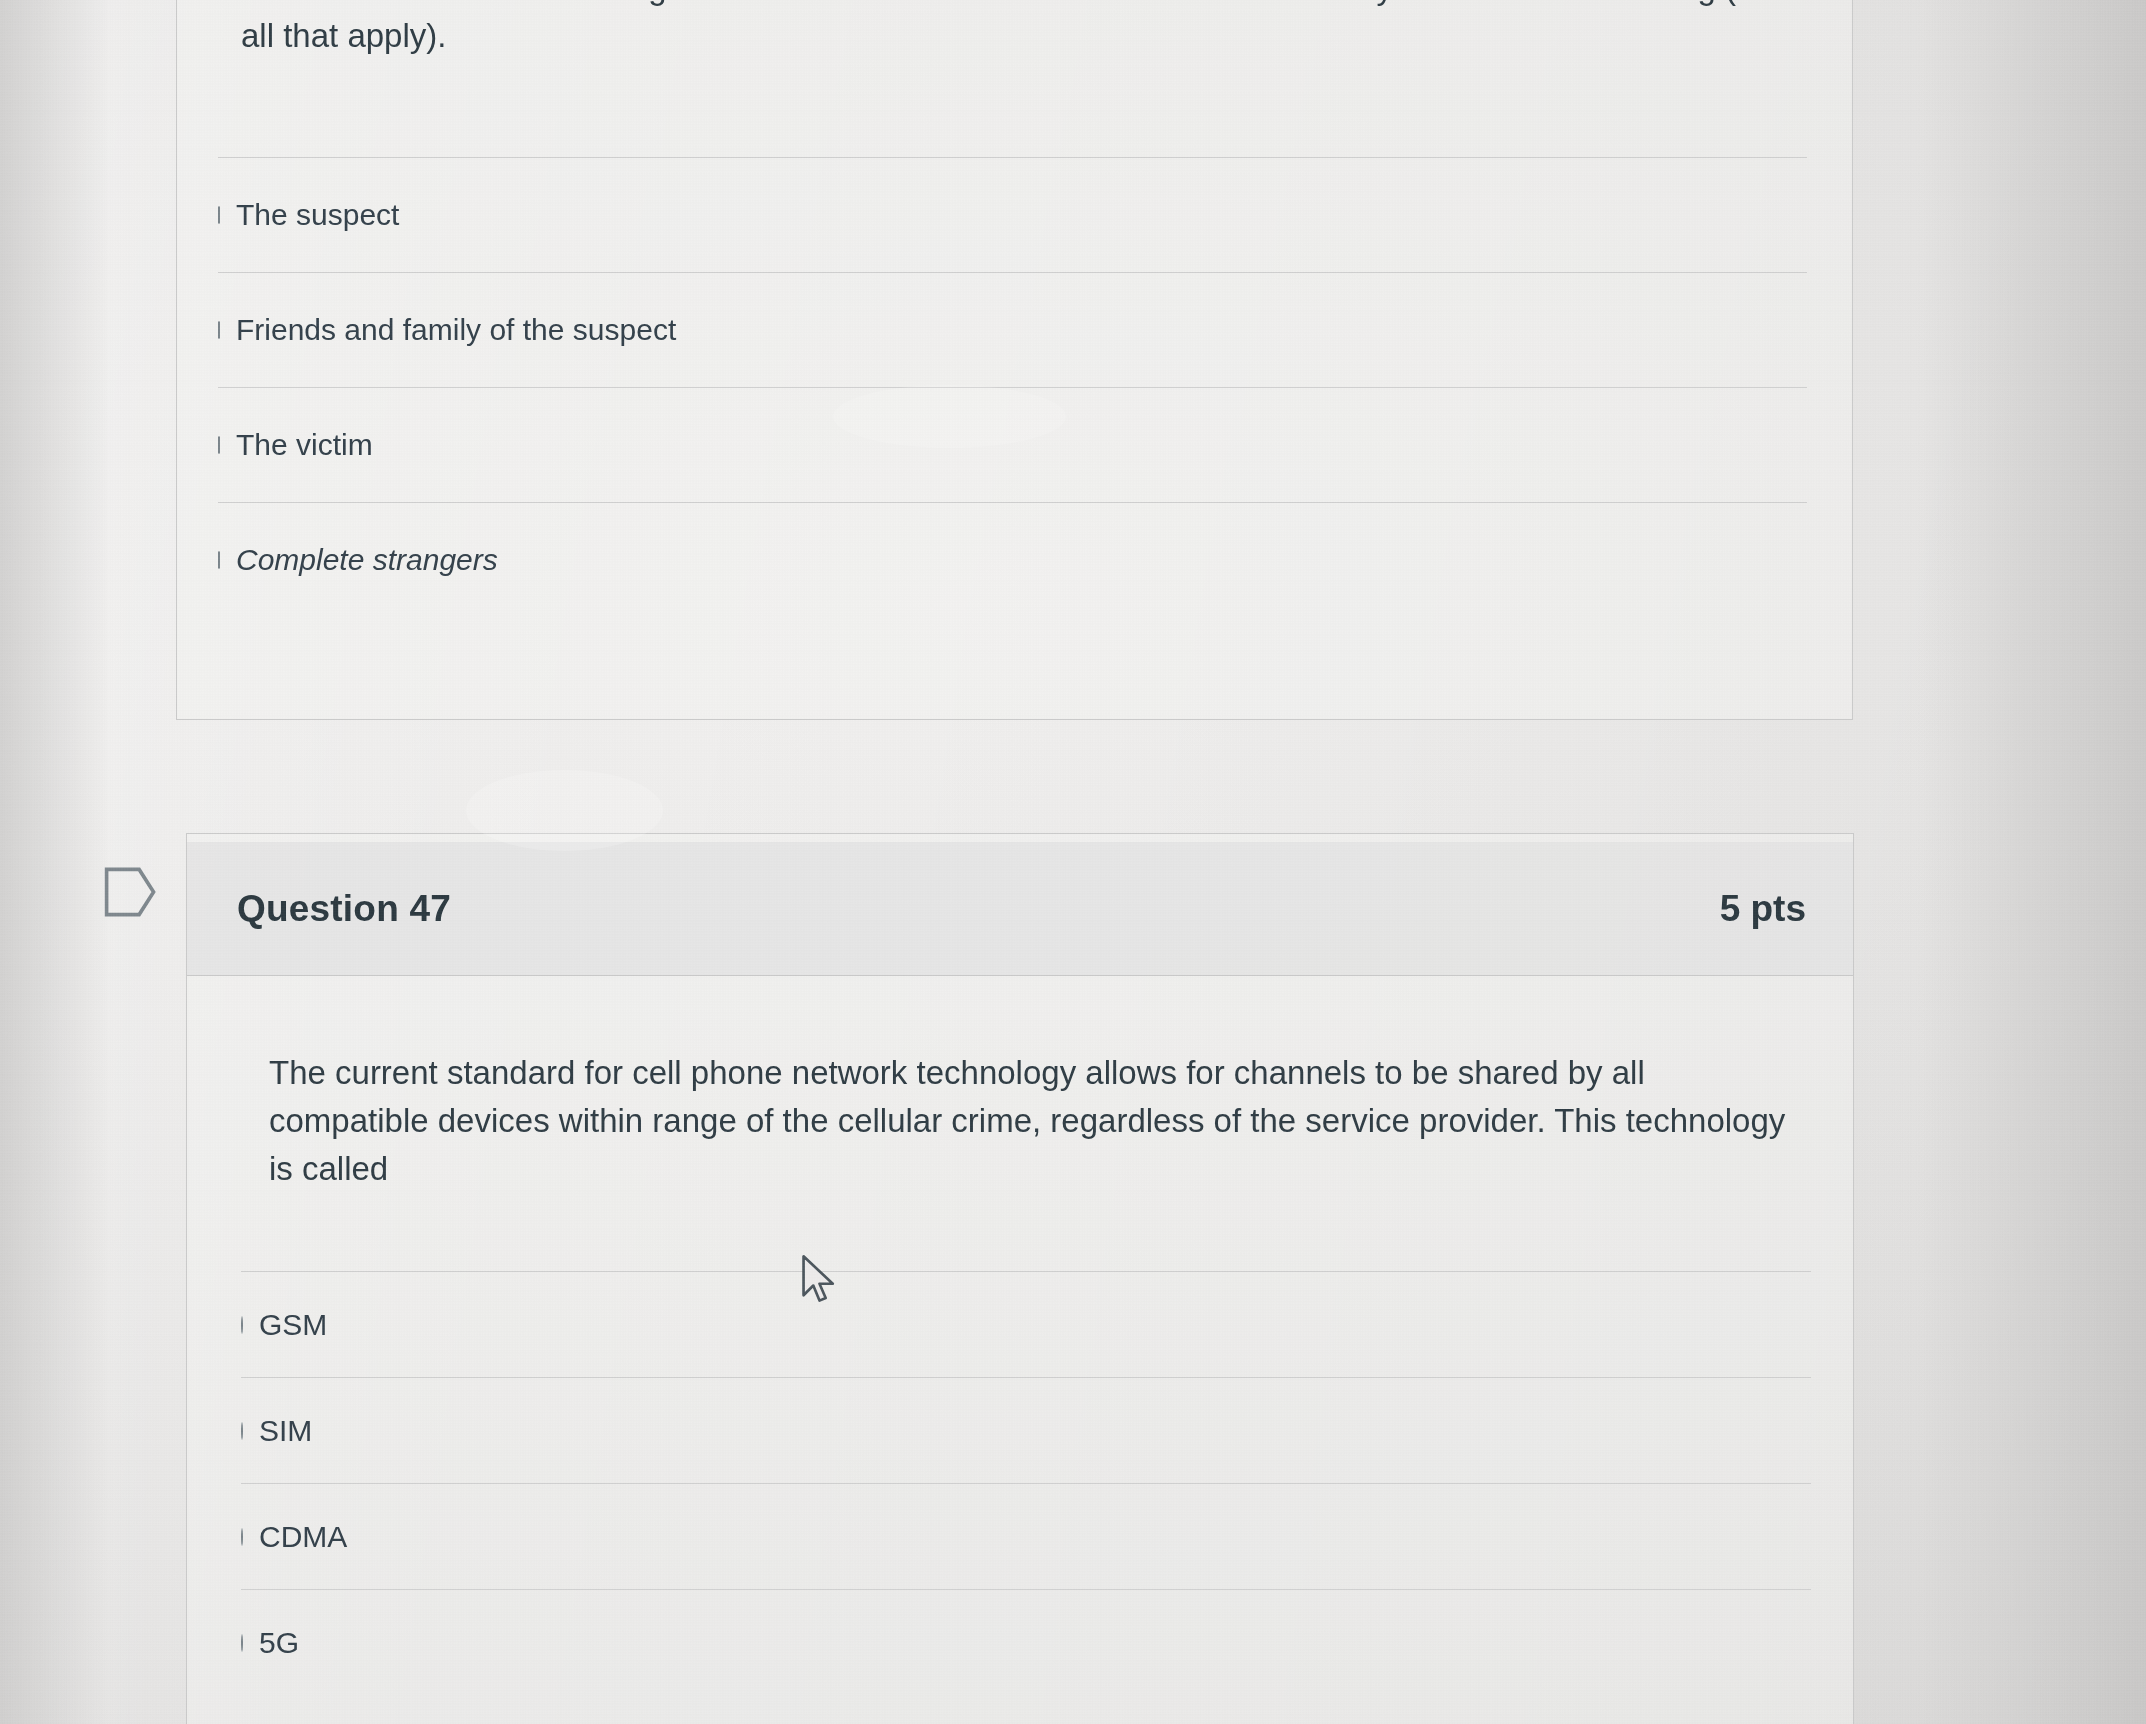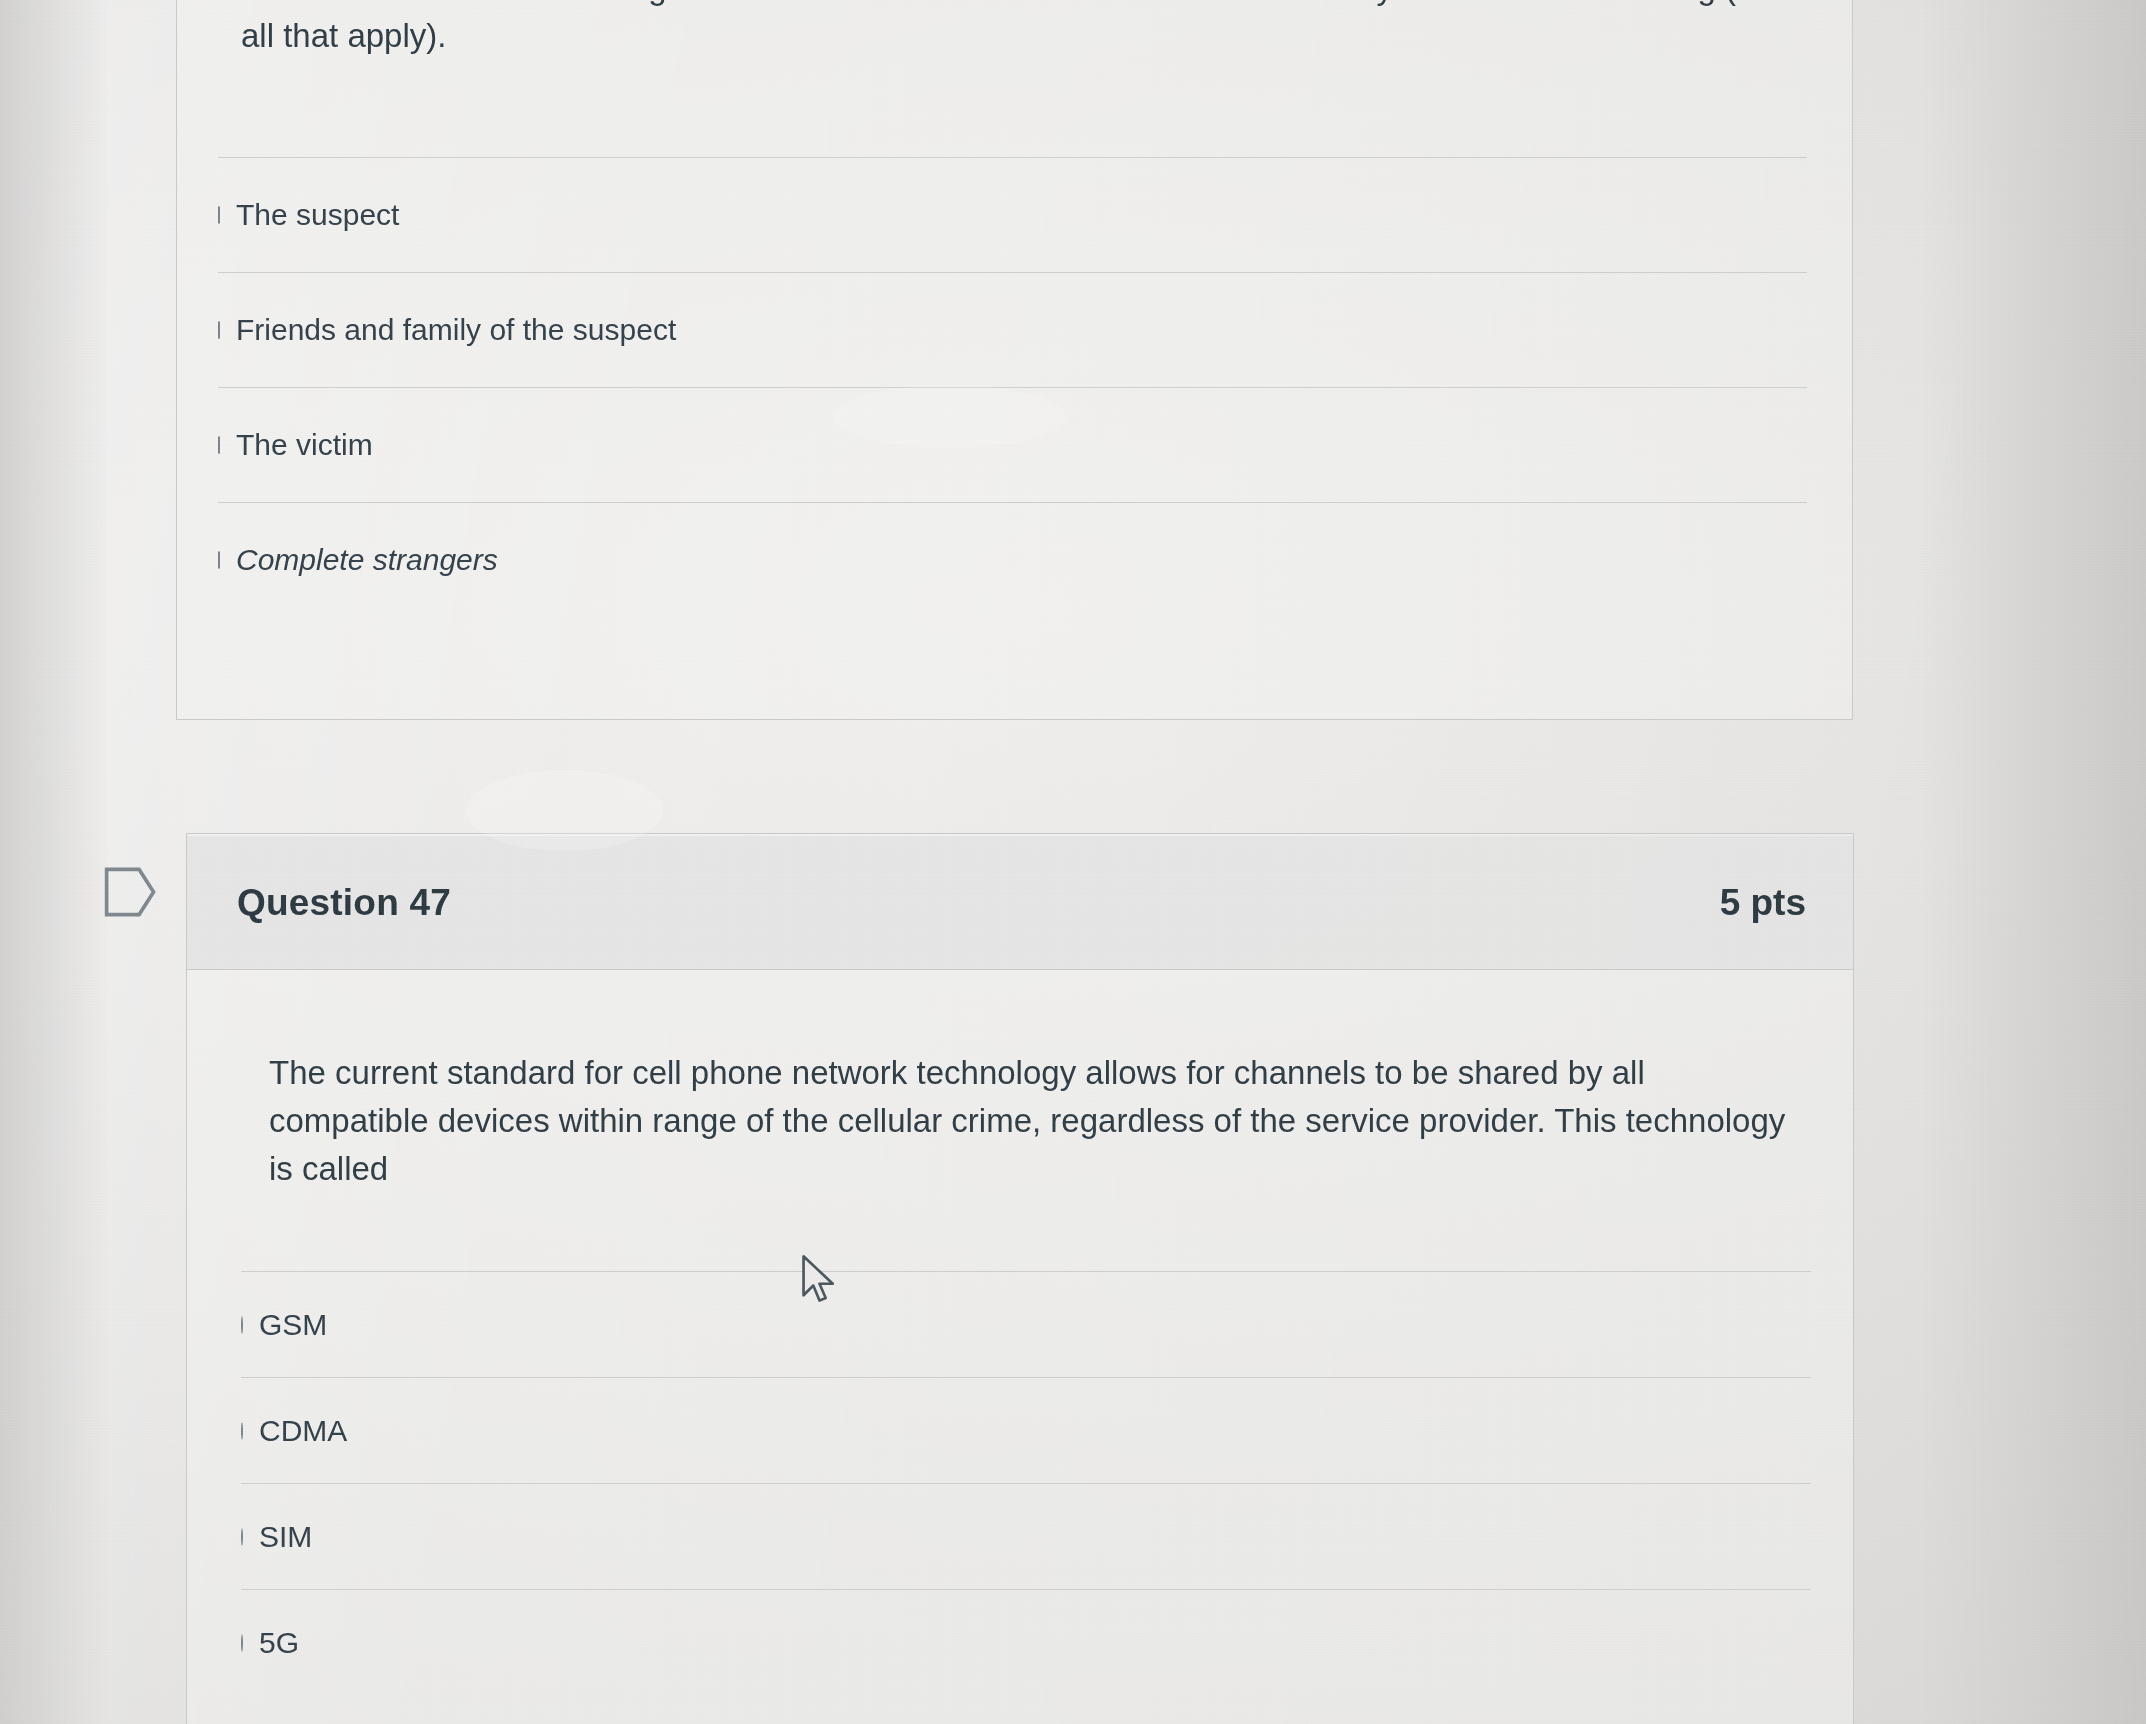--- a/index.html
+++ b/index.html
@@ -118,21 +118,21 @@
   
   #card-47 {
     left: 186px;
     top: 833px;
     width: 1668px;
     height: 905px;
   }
   .q-header {
     position: absolute;
     left: 0;
-    top: 2px;
+    top: 8px;
     right: 0;
     height: 134px;
     background: rgba(226,226,225,0.75);
     border-bottom: 0.9px solid #c9c9c9;
     display: flex;
     align-items: center;
     justify-content: space-between;
     padding: 0 47px 0 50px;
     box-sizing: border-box;
     text-align: center;
@@ -240,26 +240,26 @@
 
   <div class="answers" style="top: 437px; left:54px; right:42px;">
 
     <div class="answer-row" style="height:106px;">
       <span class="ctl"><span class="rb"></span></span>
       <span class="answer-label">GSM</span>
     </div>
 
     <div class="answer-row" style="height:106px;">
       <span class="ctl"><span class="rb"></span></span>
+      <span class="answer-label">SIM</span>
+    </div>
+
+    <div class="answer-row" style="height:106px;">
+      <span class="ctl"><span class="rb"></span></span>
       <span class="answer-label">CDMA</span>
-    </div>
-
-    <div class="answer-row" style="height:106px;">
-      <span class="ctl"><span class="rb"></span></span>
-      <span class="answer-label">SIM</span>
     </div>
 
     <div class="answer-row" style="height:106px;">
       <span class="ctl"><span class="rb"></span></span>
       <span class="answer-label">5G</span>
     </div>
 
   </div>
 </div>
 

